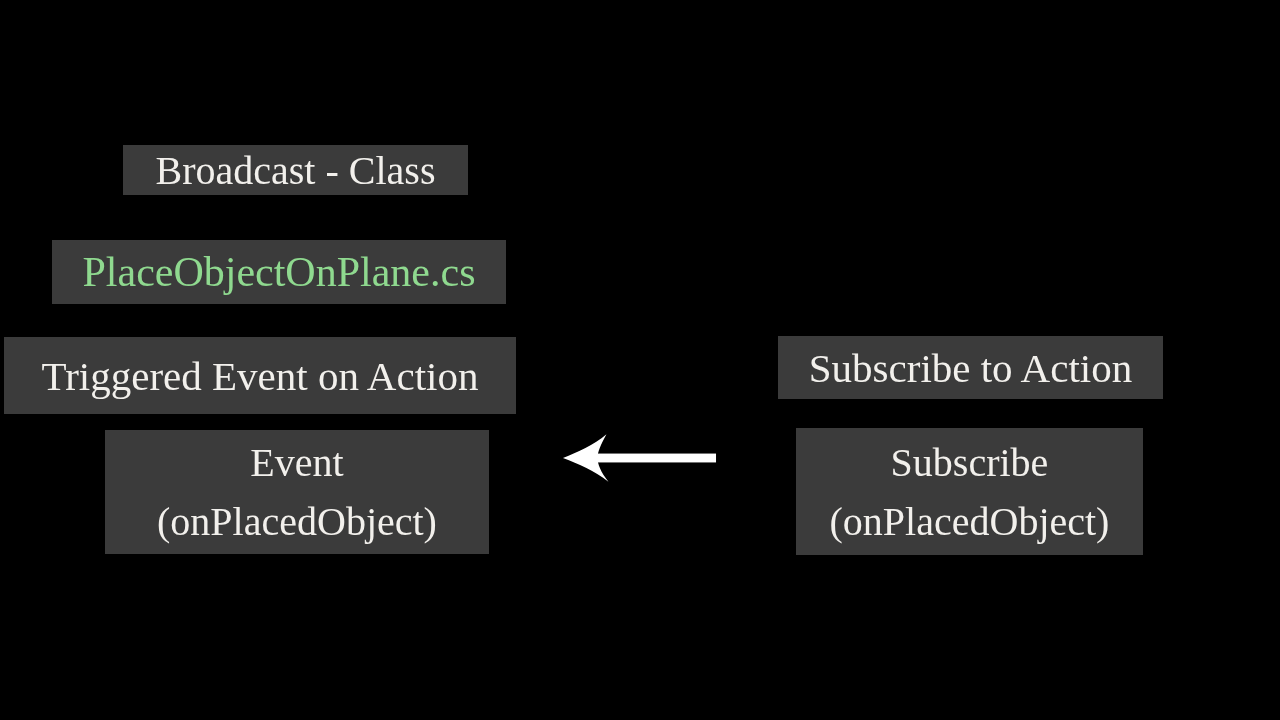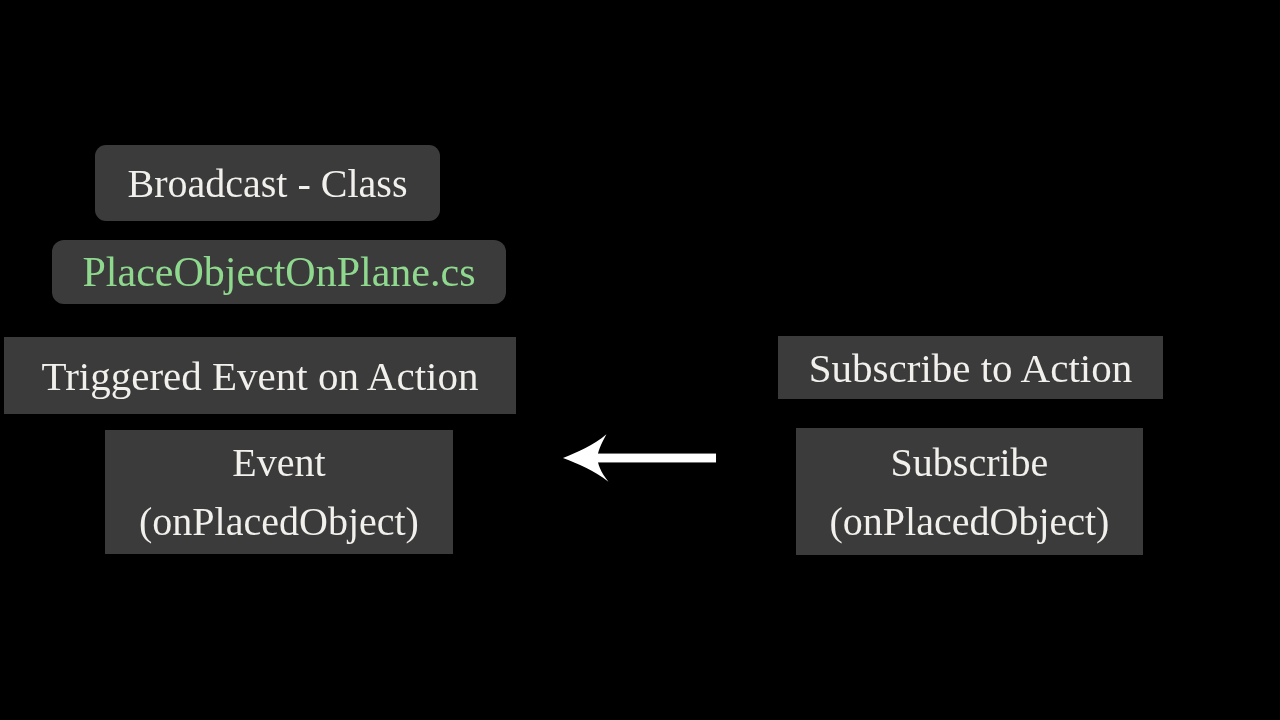--- a/index.html
+++ b/index.html
@@ -26,24 +26,24 @@
     display: flex;
     align-items: center;
     justify-content: center;
     text-align: center;
     white-space: nowrap;
   }
   .box.node { flex-direction: column; }
   .green { color: var(--green); }
 
   
-  .b1 { left: 95px; top: 145px; width: 345px; height: 76px; font-size: 40px; border-radius: 11px; }
-  .b2 { left: 52px;  top: 240px; width: 454px; height: 64px; font-size: 42px; border-radius: 12px; }
+  .b1 { left: 123px; top: 145px; width: 345px; height: 50px; font-size: 40px; }
+  .b2 { left: 52px;  top: 240px; width: 454px; height: 64px; font-size: 42px; }
   .b3 { left: 4px;  top: 337px; width: 512px; height: 77px; font-size: 41px; }
-  .b4 { left: 105px; top: 430px; width: 348px; height: 124px; font-size: 40px; line-height: 59px; }
+  .b4 { left: 105px; top: 430px; width: 384px; height: 124px; font-size: 40px; line-height: 59px; }
 
   
   .b5 { left: 815px; top: 145px; width: 310px; height: 61px; font-size: 40px; }
   .b6 { left: 756px; top: 240px; width: 427px; height: 63px; font-size: 42px; }
   .b7 { left: 778px; top: 336px; width: 385px; height: 63px; font-size: 41px; }
   .b8 { left: 796px; top: 428px; width: 347px; height: 127px; font-size: 40px; line-height: 59px; }
 
   .arrow-svg {
     position: absolute;
     left: 562px;

